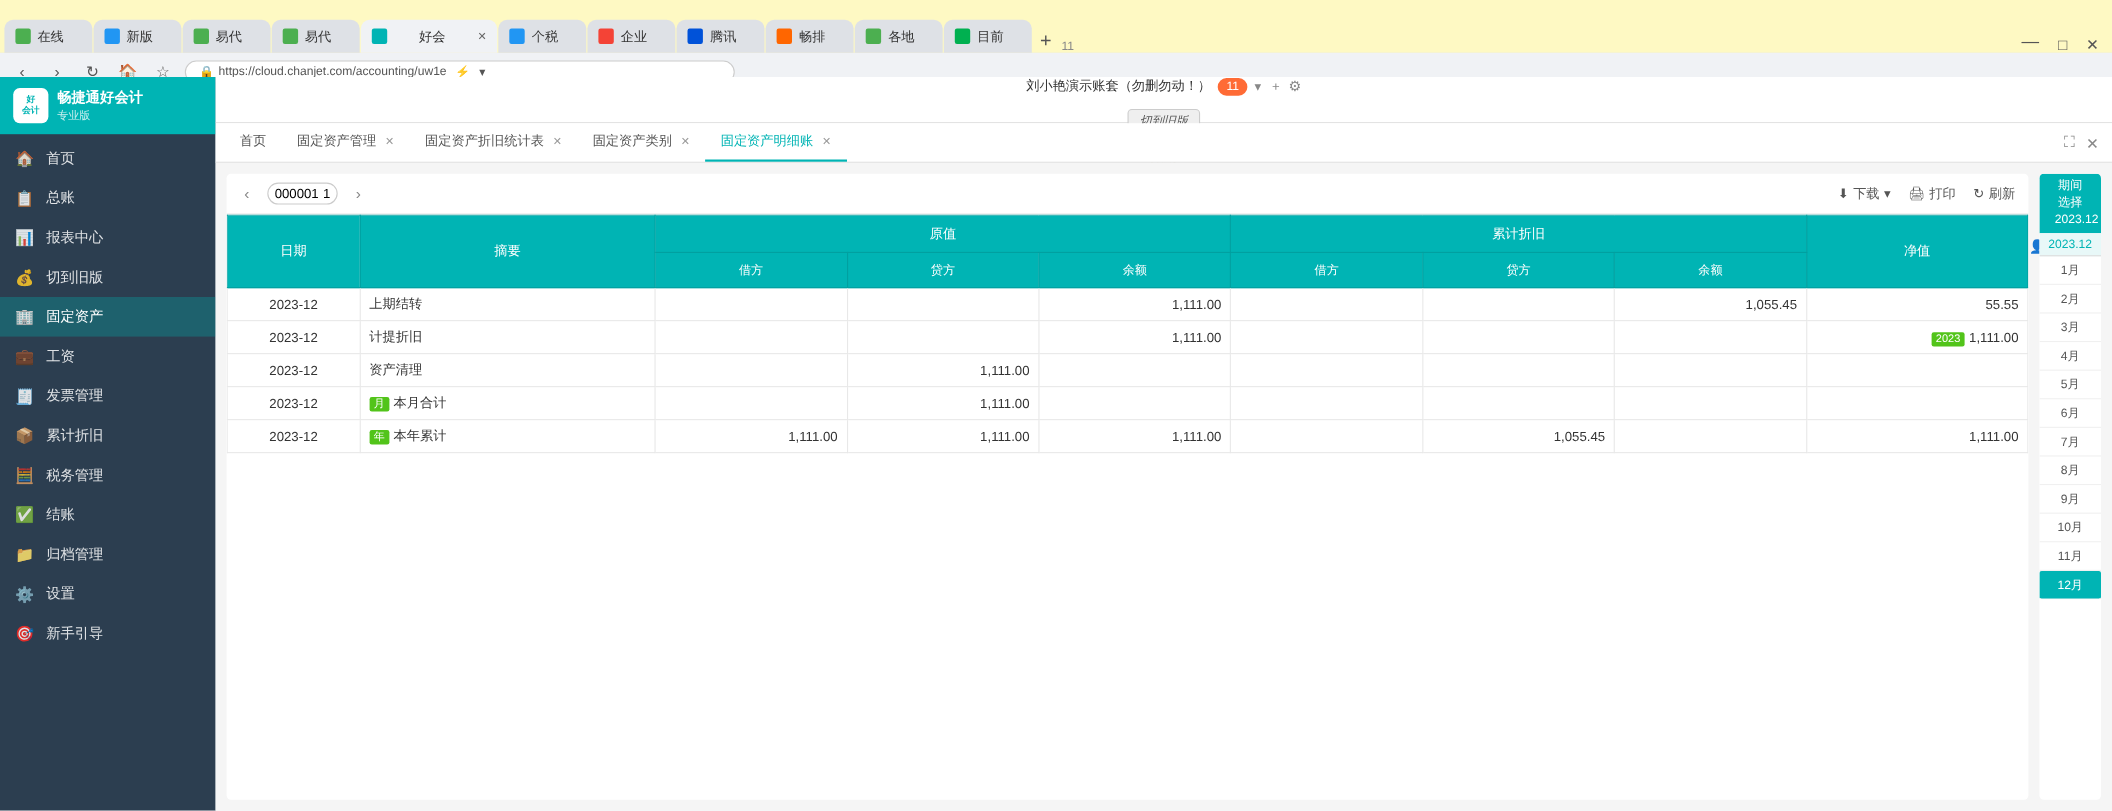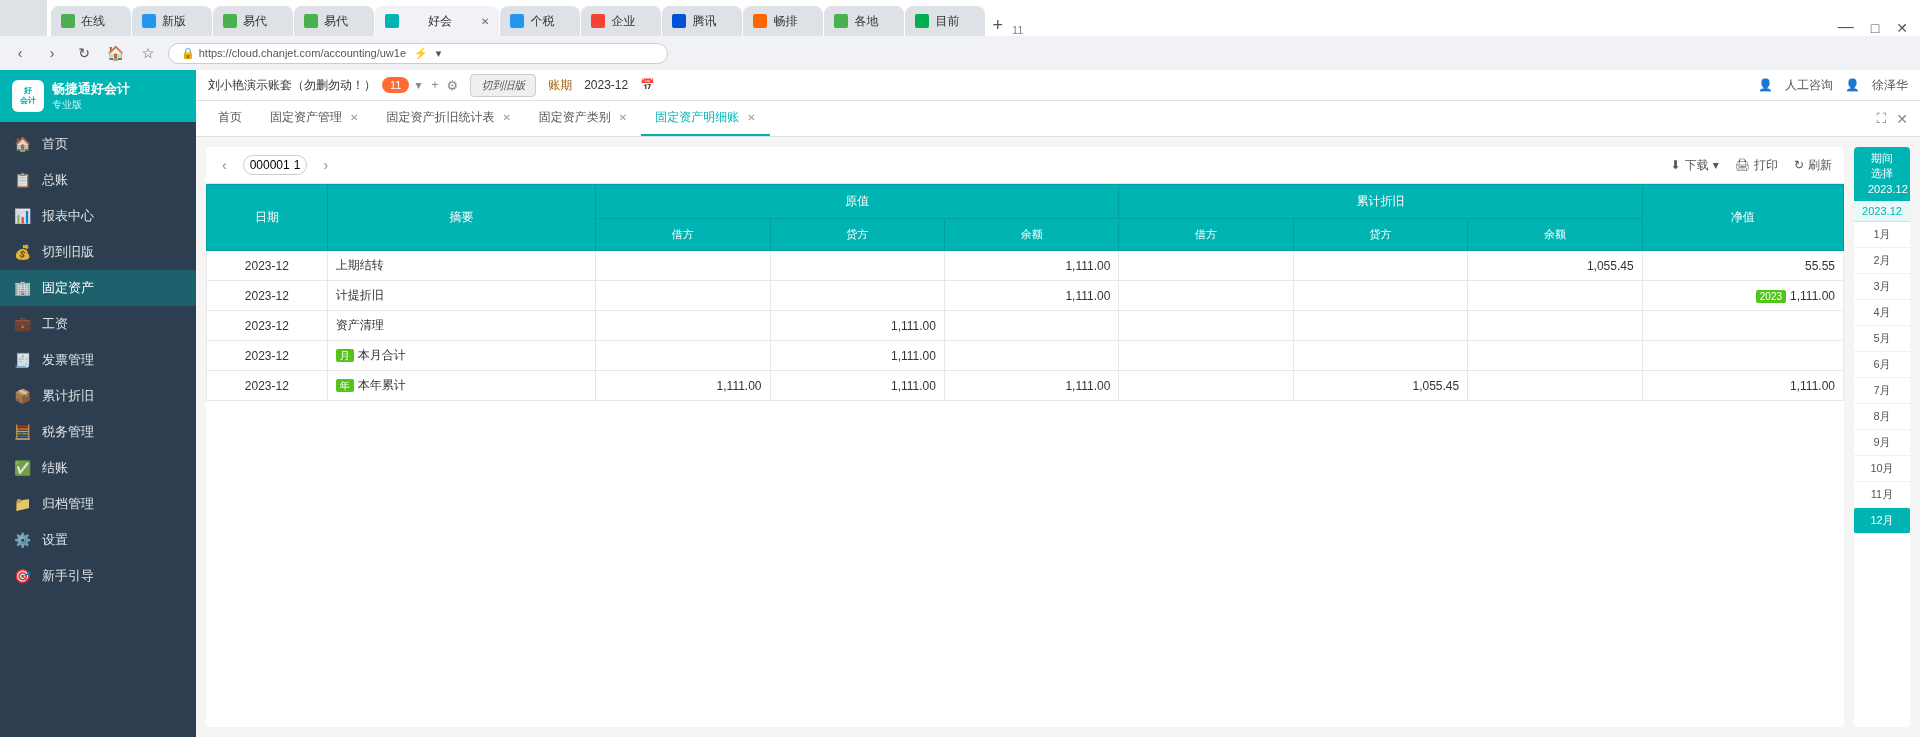--- a/index.html
+++ b/index.html
@@ -1,20 +1,20 @@
 <!DOCTYPE html>
 <html><head>
   <meta charset="utf-8">
   <style>
     * { margin: 0; padding: 0; box-sizing: border-box; }
     body { font-family: 'Microsoft YaHei', SimHei, sans-serif; font-size: 12px; background: #f0f2f5; width: 1920px; height: 737px; overflow: hidden; }
 
     
     .browser-chrome { background: #dee1e6; height: 70px; }
-    .tab-bar { display: flex; align-items: flex-end; height: 36px; background: #ffffff; padding: 0 4px; gap: 1px; margin-left: 47px; }
+    .tab-bar { display: flex; align-items: flex-end; height: 48px; background: #fef9c3; padding: 0 4px; gap: 1px; }
     .tab { display: flex; align-items: center; height: 30px; padding: 0 10px; border-radius: 8px 8px 0 0; font-size: 12px; gap: 6px; cursor: pointer; background: #dee1e6; color: #333; min-width: 80px; }
     .tab.active { background: #f0f2f5; gap: 29px; }
     .tab .close-btn { font-size: 10px; color: #666; cursor: pointer; }
     .address-bar { display: flex; align-items: center; height: 34px; background: #f0f2f5; padding: 0 8px; gap: 8px; }
     .nav-btn { width: 24px; height: 24px; display: flex; align-items: center; justify-content: center; cursor: pointer; color: #555; font-size: 14px; border-radius: 50%; }
     .address-input { flex: 1; max-width: 500px; background: white; border: 1px solid #ccc; border-radius: 16px; padding: 3px 12px; font-size: 12px; display: flex; align-items: center; gap: 4px; }
     .address-input span { color: #555; font-size: 11px; }
     .toolbar-right { display: flex; align-items: center; gap: 8px; margin-left: auto; color: #333; font-size: 12px; }
 
     
@@ -29,21 +29,21 @@
     .sidebar-subtitle { color: rgba(255,255,255,0.8); font-size: 10px; }
     .sidebar-nav { flex: 1; padding-top: 4px; }
     .nav-item { display: flex; align-items: center; padding: 9px 14px; gap: 10px; cursor: pointer; color: rgba(255,255,255,0.85); font-size: 13px; }
     .nav-item.active { background: rgba(0,180,180,0.3); color: white; }
     .nav-icon { width: 18px; height: 18px; display: flex; align-items: center; justify-content: center; font-size: 14px; }
 
     
     .main-content { flex: 1; display: flex; flex-direction: column; background: #f5f5f5; overflow: hidden; }
 
     
-    .top-bar { background: white; height: 31px; display: flex; align-items: center; padding: 0 12px; gap: 12px; border-bottom: 1px solid #e0e0e0; font-size: 12px; }
+    .top-bar { background: white; height: 42px; display: flex; align-items: center; padding: 0 12px; gap: 12px; border-bottom: 1px solid #e0e0e0; font-size: 12px; flex-direction: column; }
     .account-info { display: flex; align-items: center; gap: 6px; color: #333; }
     .period-badge { background: #ff6b35; color: white; padding: 2px 8px; border-radius: 10px; font-size: 11px; cursor: pointer; }
     .switch-btn { border: 1px solid #ccc; padding: 3px 10px; border-radius: 4px; cursor: pointer; color: #555; font-size: 11px; font-style: italic; }
     .top-bar-right { margin-left: auto; display: flex; align-items: center; gap: 12px; color: #555; font-size: 12px; }
 
     
     .page-tabs { background: white; display: flex; align-items: center; border-bottom: 1px solid #e0e0e0; padding: 0 8px; min-height: 36px; }
     .page-tab { padding: 8px 14px; font-size: 12px; cursor: pointer; color: #555; white-space: nowrap; display: flex; align-items: center; gap: 4px; border-bottom: 2px solid transparent; }
     .page-tab.active { color: #00b4b4; border-bottom: 2px solid #00b4b4; font-weight: 500; }
     .page-tab .tab-close { font-size: 10px; color: #999; margin-left: 4px; }

